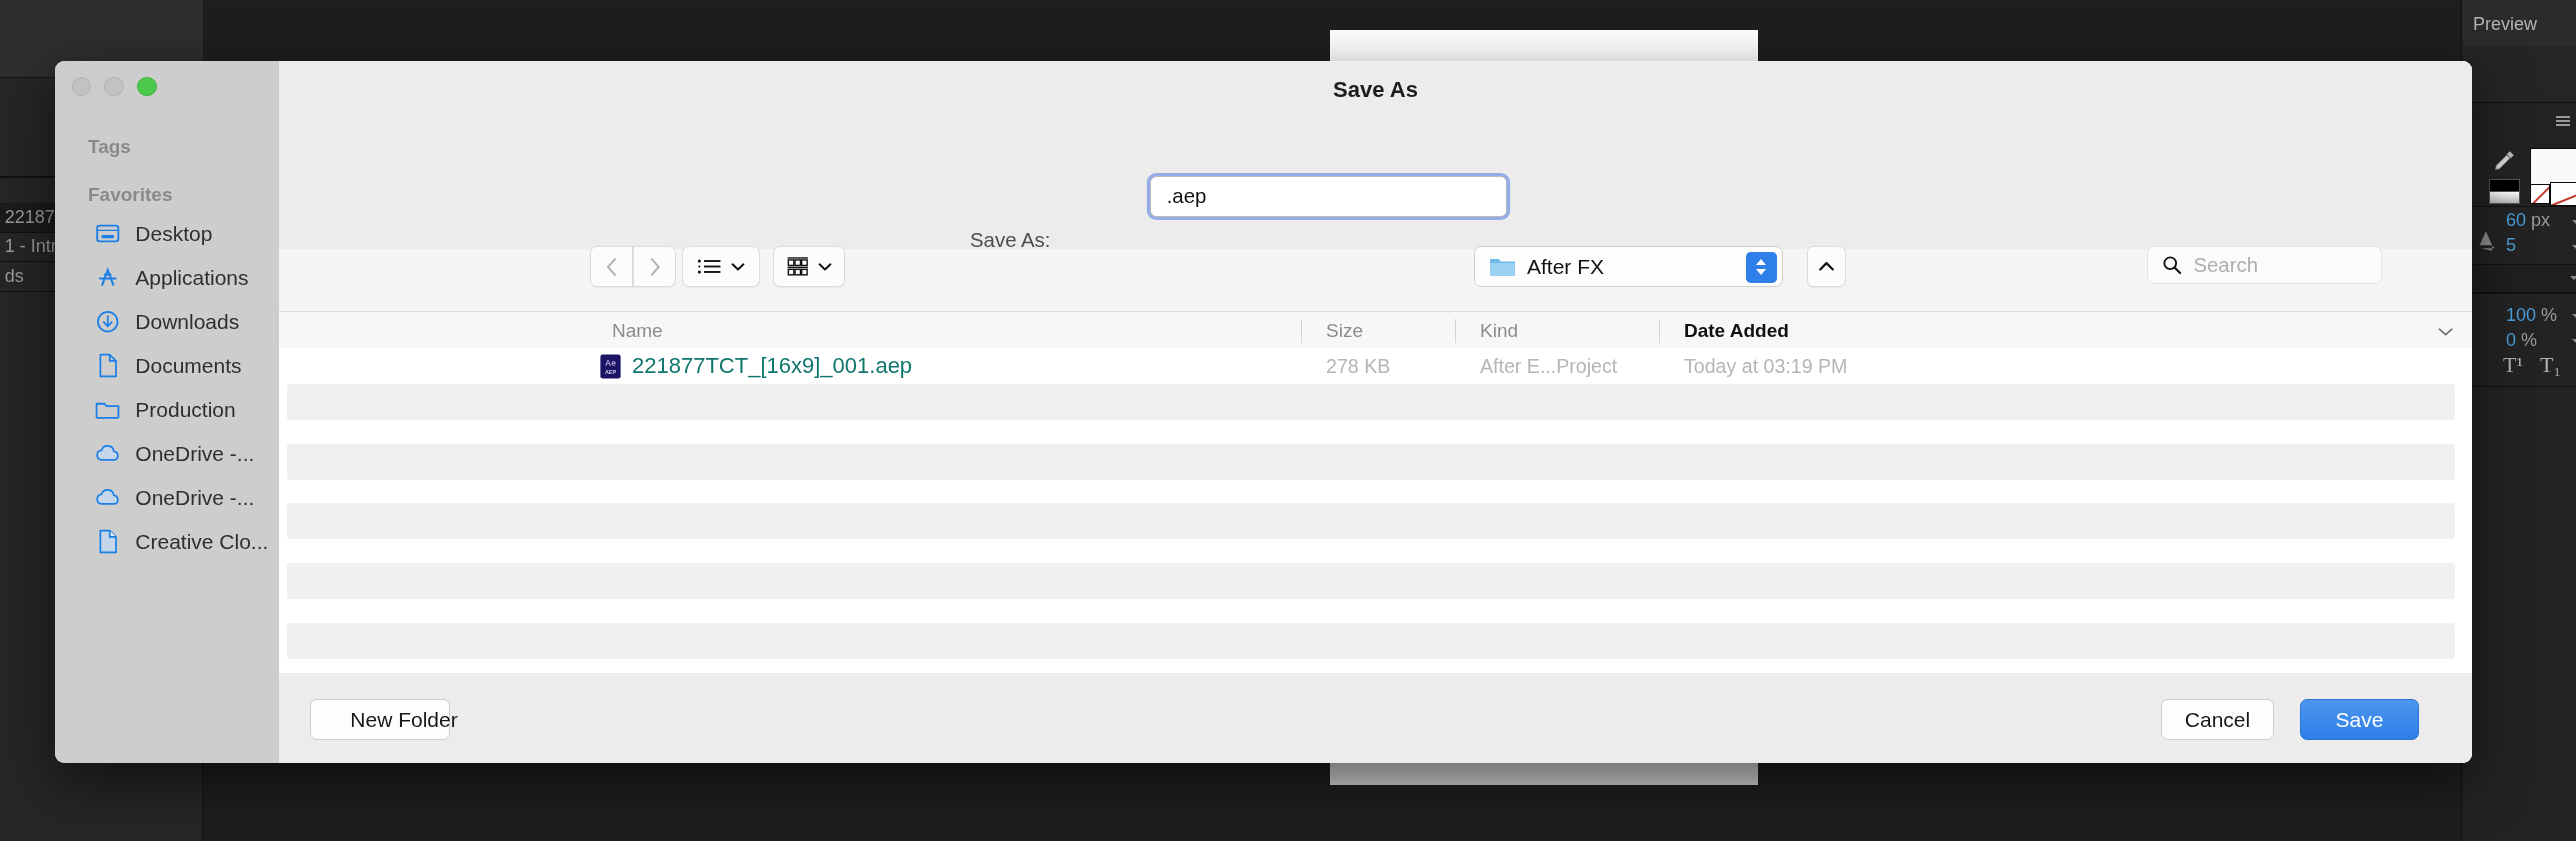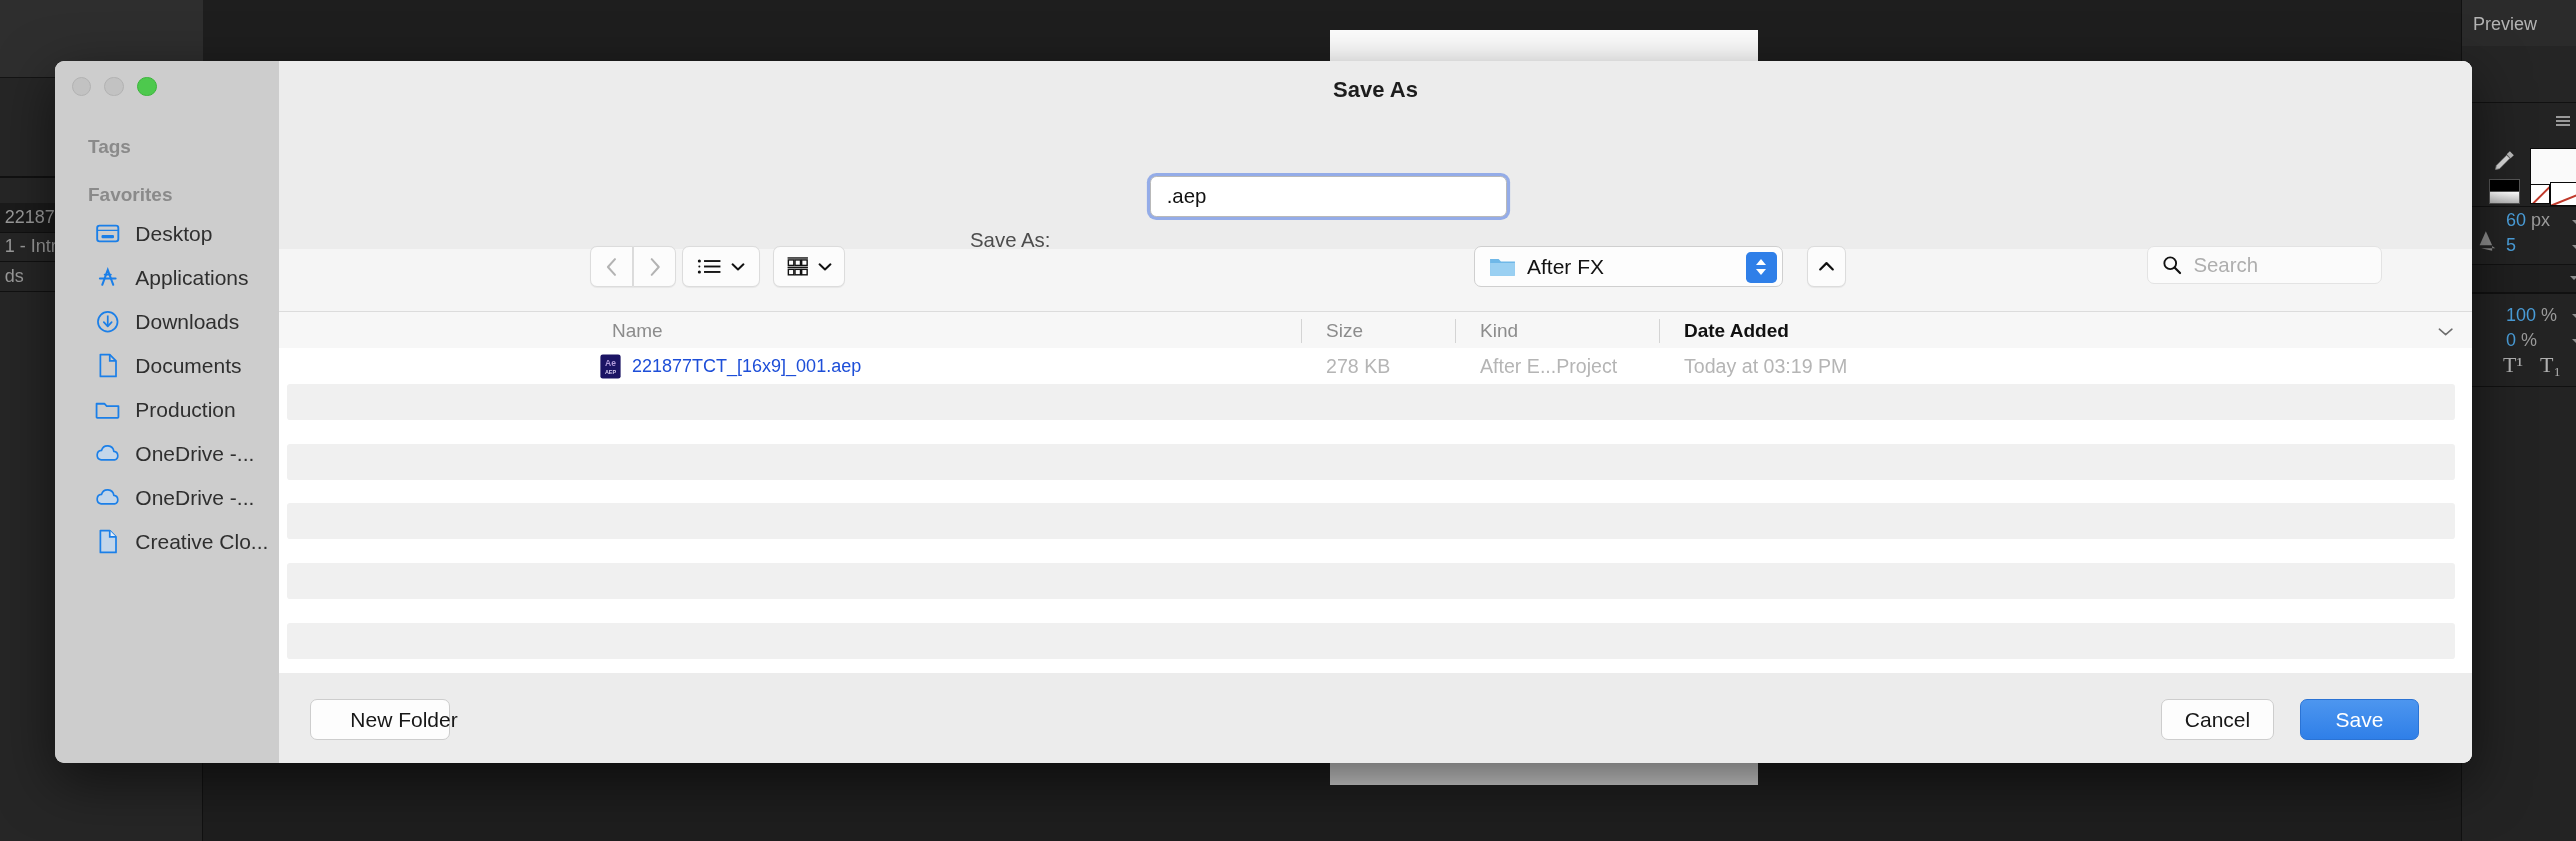--- a/index.html
+++ b/index.html
@@ -159,21 +159,21 @@
   .col-sep { position:absolute; top:7px; width:0.8px; height:23.5px; background:#d4d4d4; }
 
   #rows { position:absolute; left:0; top:287px; right:0; height:325px;
           background:#fff; }
   .row { position:absolute; left:0; right:0; height:36px; }
   .row.alt { background:#f0f0f0; }
   .row.stripe-wide { left:7.8px; right:17.3px; border-radius:3.1px; }
   #file-row { position:absolute; left:0; top:0; right:0; height:36px;
               display:flex; align-items:center; }
   #file-ico { position:absolute; left:321px; width:21px; height:25px; }
-  #file-name { position:absolute; left:353px; font-size:18px; color:#1d4ed8;
+  #file-name { position:absolute; left:353px; font-size:22px; color:#0f766e;
                white-space:nowrap; }
   .cellval { position:absolute; font-size:19.6px; color:#b5b5b5; white-space:nowrap; }
 
   #format-bar { position:absolute; left:0; top:612px; right:0; height:68px;
                 background:#ececec; }
   #format-pop { position:absolute; left:1220px; top:617px; width:432px; height:38px;
                 background:#fdfdfd; border:0.8px solid #cfcfcf; border-radius:6.3px;
                 display:flex; align-items:center; padding-left:14px;
                 font-size:20.4px; color:#121212; }
   #format-stepper { position:absolute; right:3.9px; top:3.1px; width:30px; height:30px;

